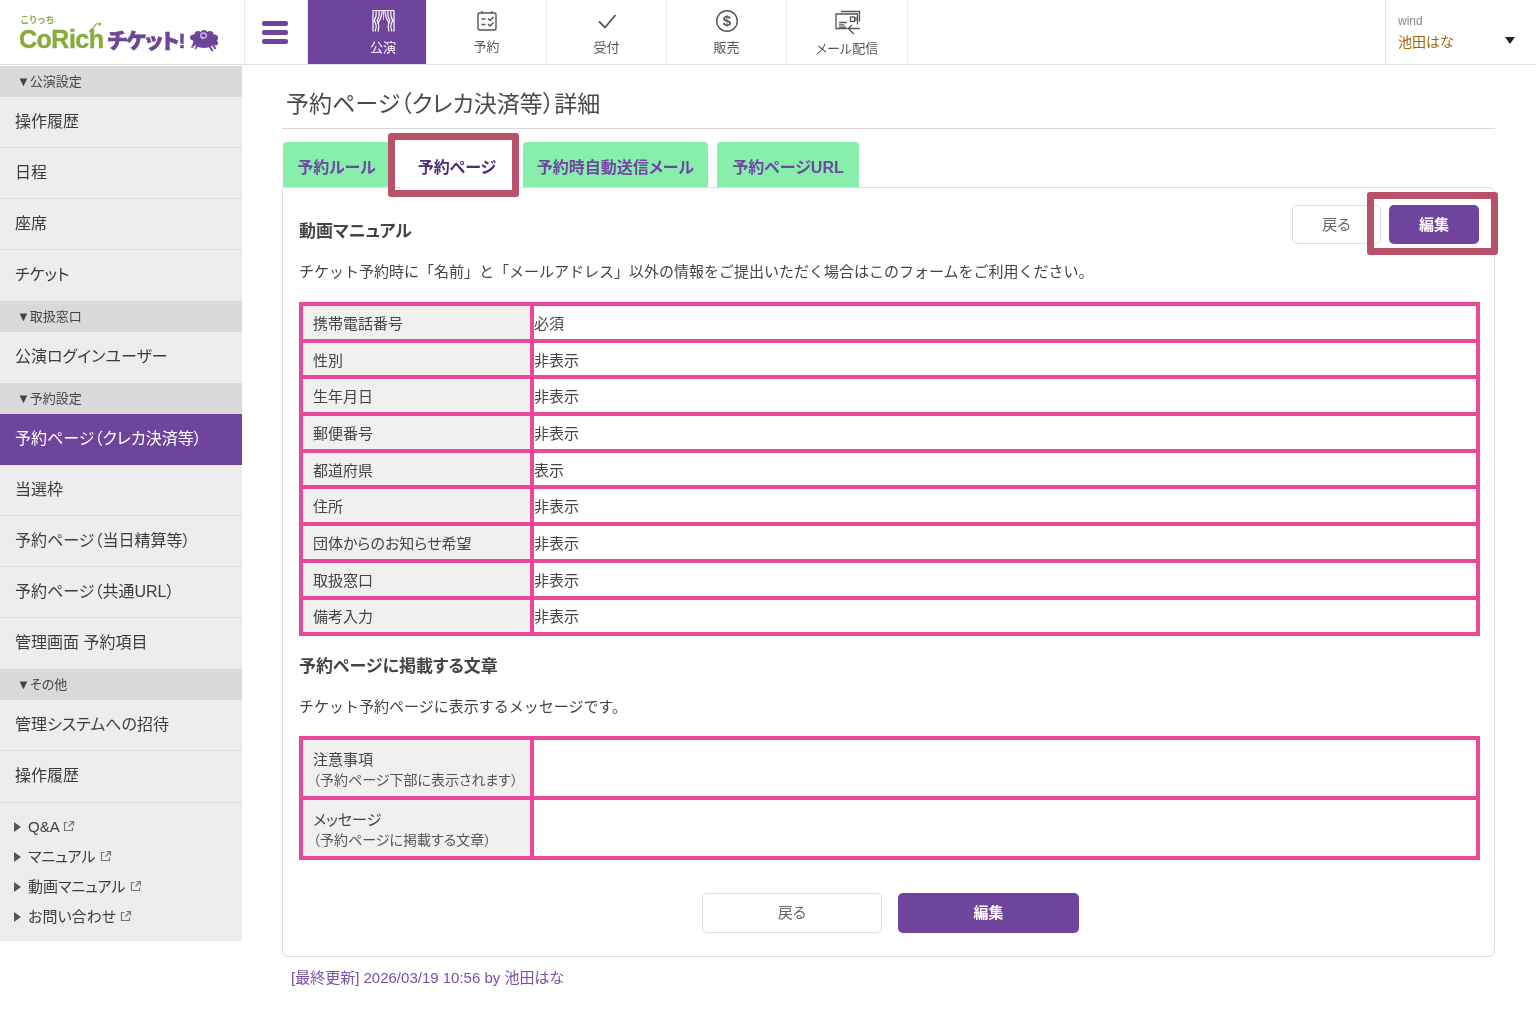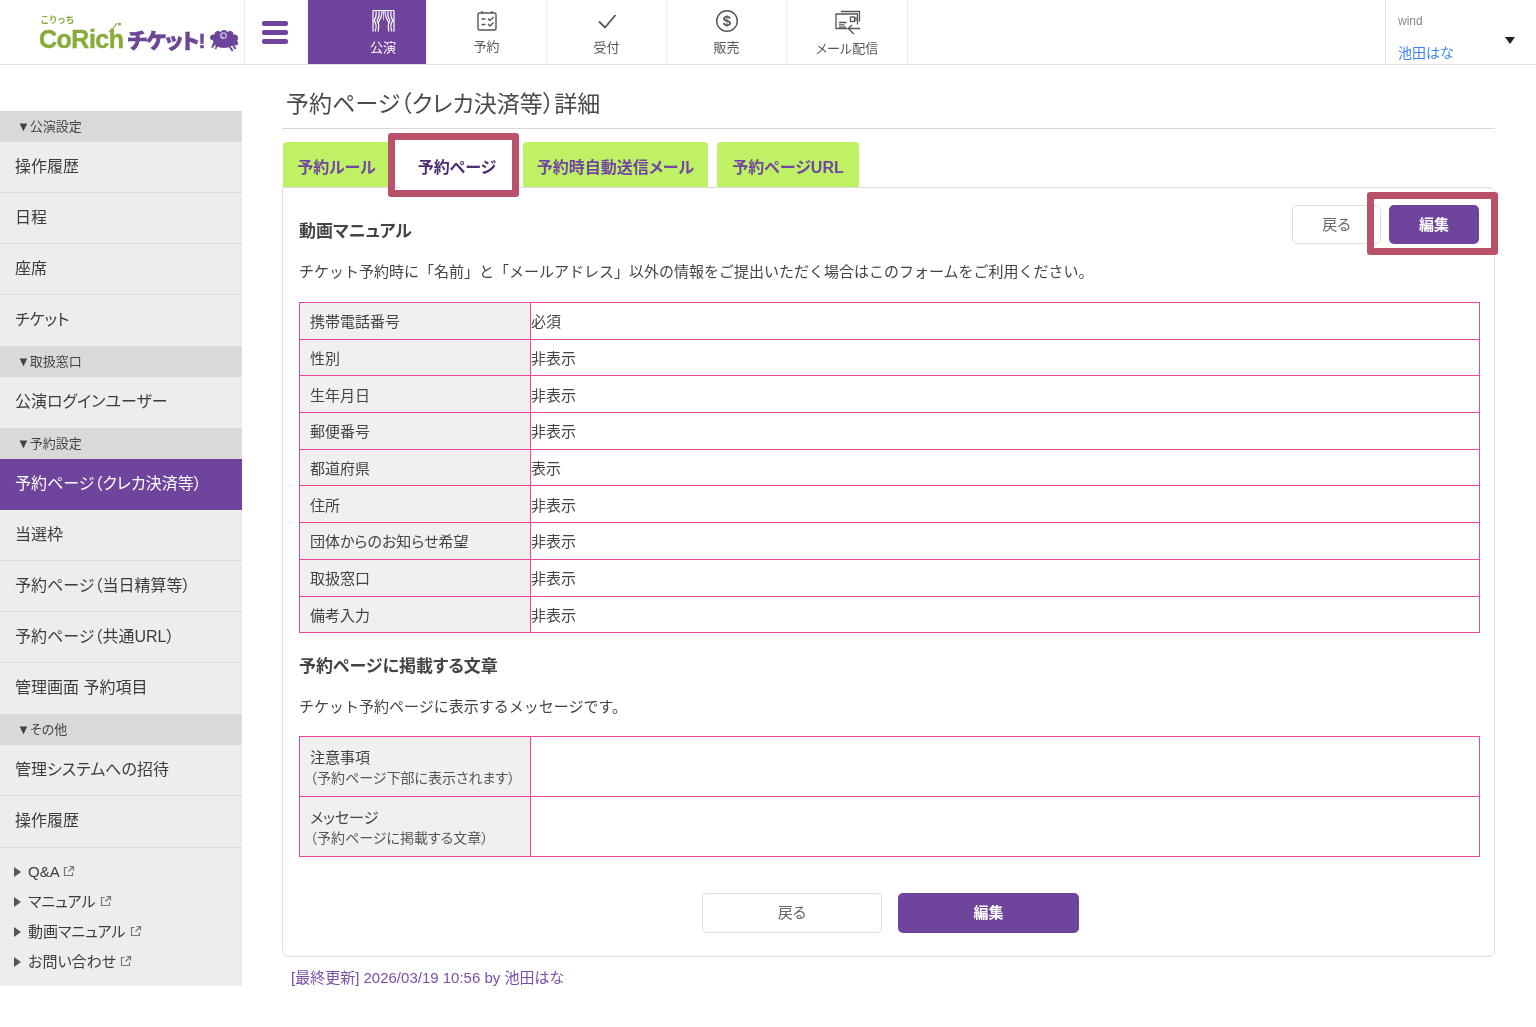--- a/index.html
+++ b/index.html
@@ -1,64 +1,64 @@
 <!DOCTYPE html>
 <html lang="ja"><head>
 <meta charset="utf-8">
 <style>
 * { margin:0; padding:0; box-sizing:border-box; }
 html,body { width:1536px; height:1027px; background:#fff; font-family:"Liberation Sans","Noto Sans CJK JP",sans-serif; font-feature-settings:"palt"; }
 body { position:relative; overflow:hidden; color:#444; }
 
 
 .header { position:absolute; left:0; top:0; width:1536px; height:65px; background:#fff; border-bottom:1px solid #ddd; }
-.logo { position:absolute; left:19px; top:13px;margin-left:20px; }
+.logo { position:absolute; left:19px; top:13px; }
 .logo-sep { position:absolute; left:244px; top:0; width:1px; height:64px; background:#e8e8e8; }
 .logo-kana { font-size:9px; color:#88ab3c; font-weight:bold; letter-spacing:1px; margin-left:2px; }
 .logo-line { display:flex; align-items:center; margin-top:-2px; }
 .logo-corich { font-size:25px; font-weight:bold; color:#88ab3c; letter-spacing:-0.5px; -webkit-text-stroke:0.4px #88ab3c; }
 .logo-ticket { font-size:21px; font-weight:900; color:#6d4796; margin-left:4px; letter-spacing:-1px; -webkit-text-stroke:0.5px #6d4796; }
 .hamburger { position:absolute; left:262px; top:21px; width:26px; }
 .hamburger div { height:5px; background:#6e449c; border-radius:2px; margin-bottom:4px; }
 .nav { position:absolute; left:307px; top:0; height:64px; display:flex; }
 .nav-item { width:120px; height:64px; display:flex; flex-direction:column; align-items:center; justify-content:center; border-right:1px solid #eee; color:#555; }
 .nav-item:first-child { border-left:1px solid #eee; }
 .nav-item .ni-label { font-size:13px; margin-top:3px; }
 .nav-item.active { background:#6e449c; color:#fff;padding-left:32px; }
 .user { position:absolute; right:0; top:0; width:151px; height:64px; border-left:1px solid #e5e5e5; padding:14px 0 0 12px; }
 .user .u1 { font-size:12px; color:#888; }
-.user .u2 { font-size:14px; color:#3b82f6; margin-top:14px; }
+.user .u2 { font-size:14px; color:#a16207; margin-top:3px; }
 .user .caret { position:absolute; right:21px; top:37px; width:0; height:0; border-left:5px solid transparent; border-right:5px solid transparent; border-top:7px solid #222; }
 
 
-.sidebar { position:absolute; left:0; top:66px; width:242px; background:#ededed;margin-top:45px; }
+.sidebar { position:absolute; left:0; top:66px; width:242px; background:#ededed; }
 .sb-sec { height:31px; line-height:31px; background:#d9d9d9; font-size:13px; color:#444; padding-left:17px; }
 .sb-item { height:51px; line-height:50px; font-size:16px; color:#3c3c3c; padding-left:15px; border-bottom:1px solid #dcdcdc; background:#ededed; }
 .sb-item.last { border-bottom:none; }
 .sb-item.active { background:#6e449c; color:#fff; border-bottom:none; }
 .sb-links { border-top:1px solid #dcdcdc; padding:11px 0 7px 14px; }
 .sb-link { font-size:15px; color:#3c3c3c; height:30px; line-height:26px; }
 .sb-link .tri { display:inline-block; width:0; height:0; border-top:5px solid transparent; border-bottom:5px solid transparent; border-left:7px solid #555; margin-right:7px; }
 
 
 .main { position:absolute; left:282px; top:66px; width:1213px; }
 .page-title { font-size:23px; color:#4a4a4a; margin:19px 0 0 4px; }
 .title-hr { border:none; border-top:1px solid #d8d8d8; margin-top:9px; }
 
 .tabs { position:absolute; left:0px; top:76px; height:45px; }
-.tab { position:absolute; top:0; height:45px; background:#bef264; color:#7345a3; font-size:16px; font-weight:bold; text-align:center; line-height:52px; border-radius:4px 4px 0 0; }
+.tab { position:absolute; top:0; height:45px; background:#86efac; color:#7345a3; font-size:16px; font-weight:bold; text-align:center; line-height:52px; border-radius:4px 4px 0 0; }
 .tab.sel { background:#fff; color:#4b2d73; z-index:5; height:46px; }
 
 .panel { position:absolute; left:0; top:121px; width:1213px; height:770px; background:#fff; border:1px solid #ddd; border-radius:0 6px 6px 6px; }
 
 .h2 { font-size:17px; font-weight:bold; color:#444; }
 .desc { font-size:15px; color:#444; font-feature-settings:normal; }
 
 table.t { border-collapse:collapse; width:1181px; margin-left:16px; }
-table.t td { border:1px solid #ec4899; font-size:15px; color:#444; vertical-align:middle; }
+table.t td { border:4px solid #ec4899; font-size:15px; color:#444; vertical-align:middle; }
 table.t td.l { background:#f0f0ef; width:231px; padding-left:10px; }
 table.t td.v { padding-left:0; }
 .t1 tr { height:36.7px; }
 .t2 tr { height:60px; }
 .sub { font-size:14px; color:#555; }
 
 .btn { display:inline-block; text-align:center; border-radius:5px; font-size:15px; }
 .btn-back { background:#fff; border:1px solid #ddd; color:#666; }
 .btn-edit { background:#6e449c; color:#fff; font-weight:bold; }
 

